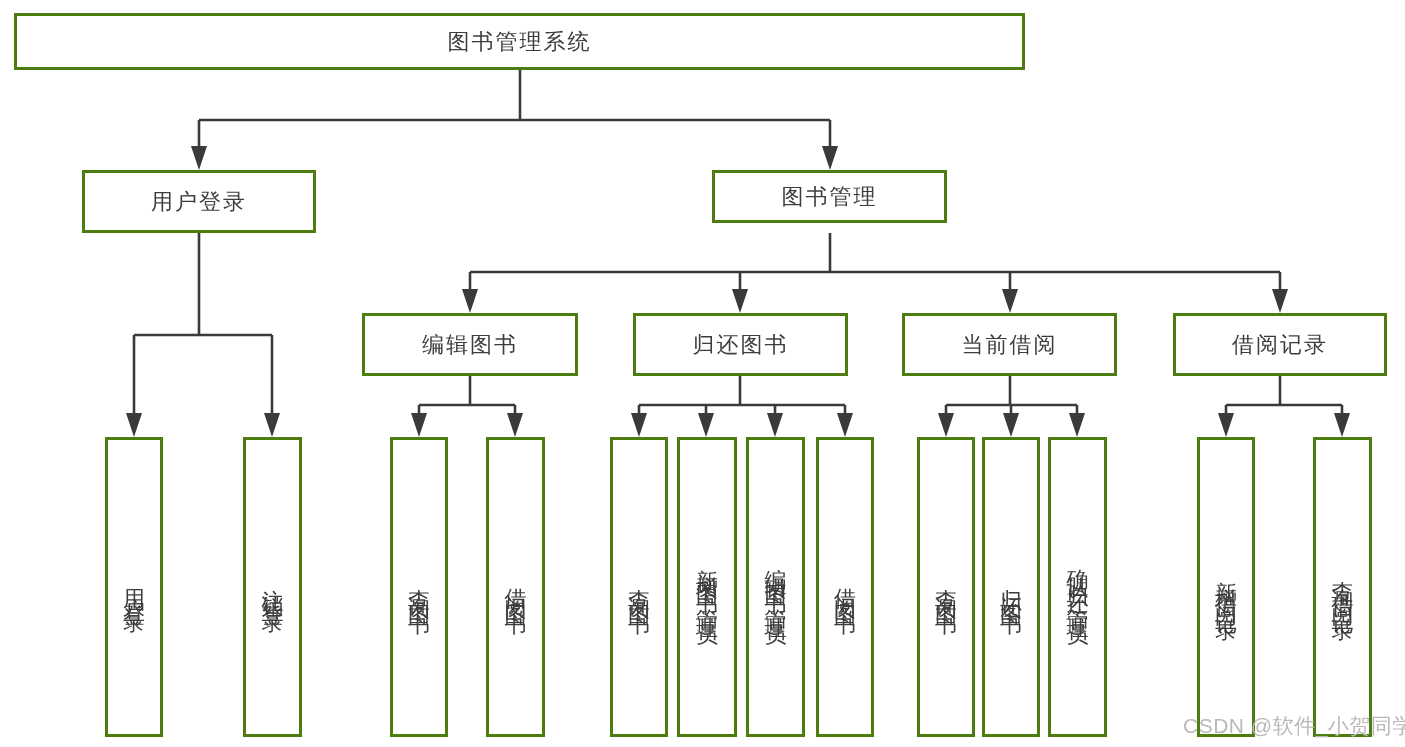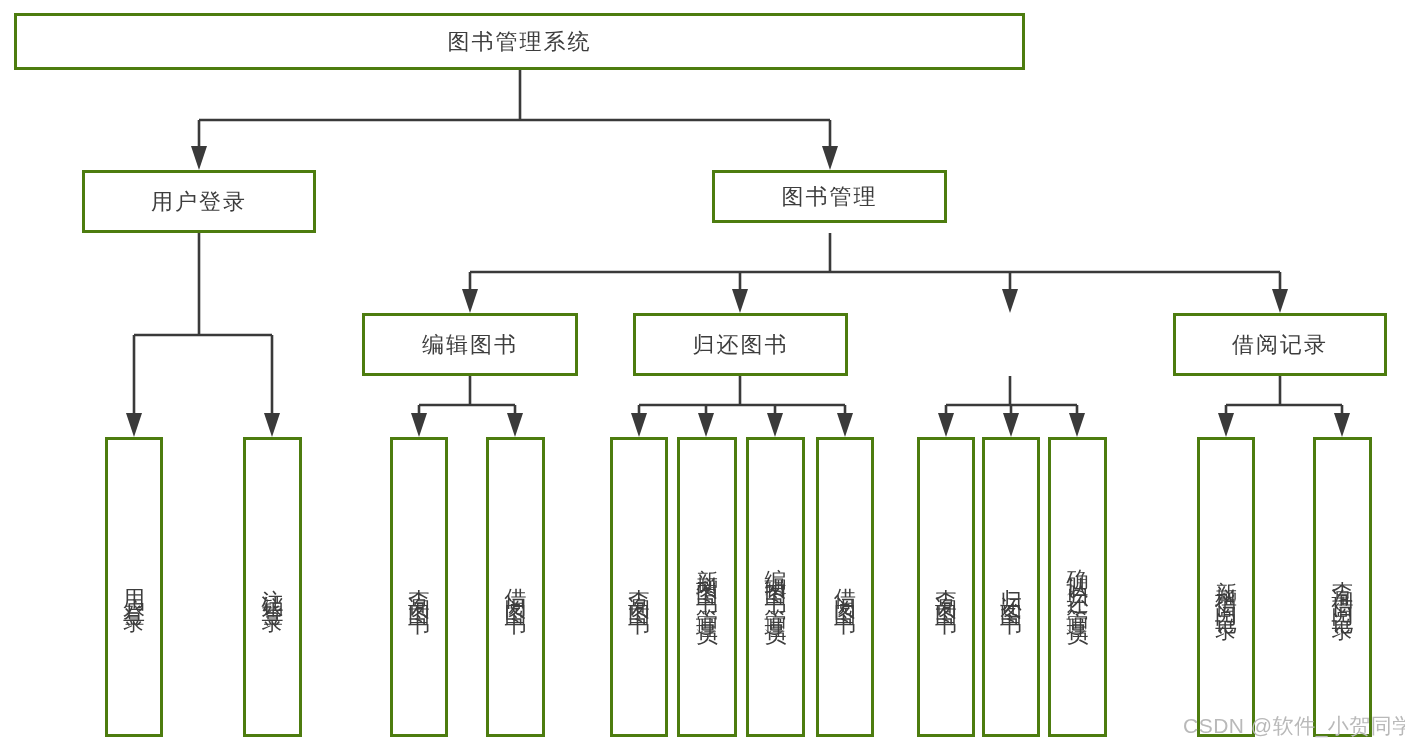--- a/index.html
+++ b/index.html
@@ -141,20 +141,23 @@
   <div class="box h" style="left:712px;top:170px;width:235px;height:53px">
     <span>图书管理</span>
   </div>
 
   <div class="box h" style="left:362px;top:313px;width:216px;height:63px">
     <span>编辑图书</span>
   </div>
   <div class="box h" style="left:633px;top:313px;width:215px;height:63px">
     <span>归还图书</span>
   </div>
+  <div class="box h" style="left:902px;top:313px;width:215px;height:63px">
+    <span>当前借阅</span>
+  </div>
   <div class="box h" style="left:1173px;top:313px;width:214px;height:63px">
     <span>借阅记录</span>
   </div>
 
   <div class="box v" style="left:105px;top:437px;width:58px;height:300px">
     <span>用户登录</span>
   </div>
   <div class="box v" style="left:243px;top:437px;width:59px;height:300px">
     <span>注销登录</span>
   </div>

